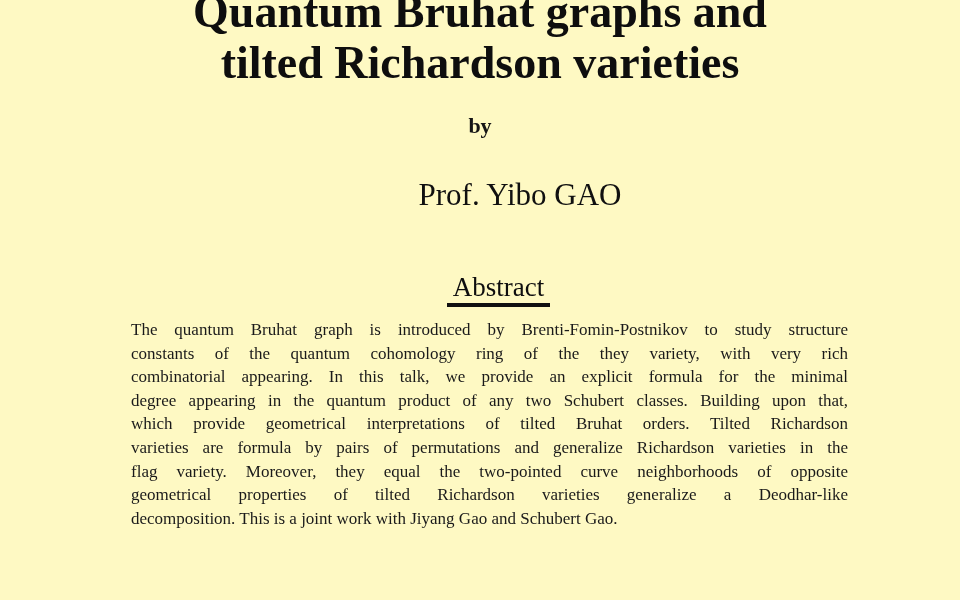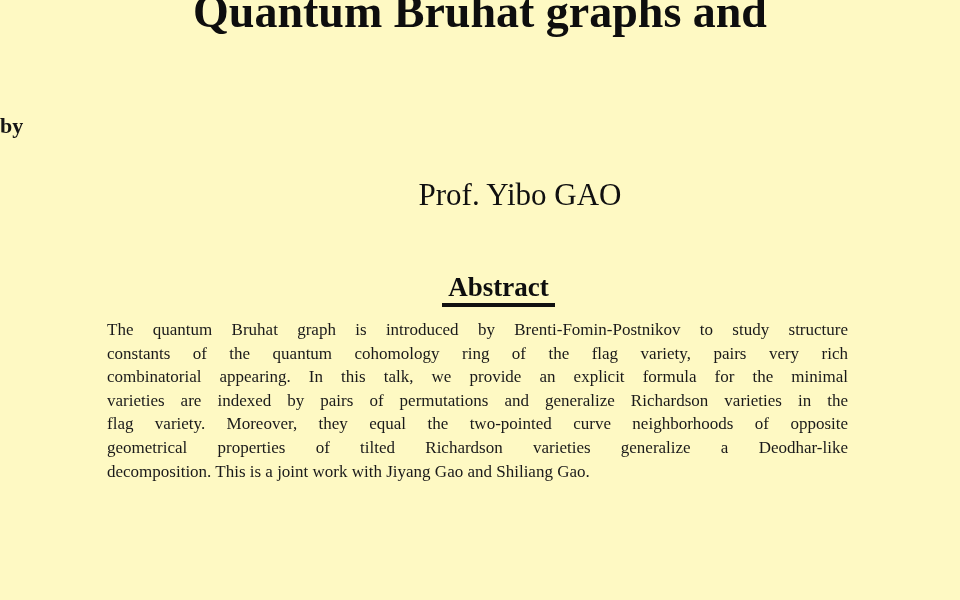--- a/index.html
+++ b/index.html
@@ -25,21 +25,21 @@
     font-weight: 700;
     font-size: 46px;
     line-height: 51px;
     color: #0e0e0e;
   }
   .byline {
     position: absolute;
     top: 115px;
     left: 0;
     width: 100%;
-    text-align: left;
+    text-align: center;
     font-weight: 700;
     font-size: 22px;
     line-height: 22px;
   }
   .speaker {
     position: absolute;
     top: 179px;
     left: 0;
     width: 100%;
     text-align: center;
@@ -62,21 +62,21 @@
   }
   .abstract-heading-row {
     position: absolute;
     top: 274px;
     left: 0;
     width: 100%;
     text-align: center;
   }
   .abstract-heading {
     display: inline-block;
-    font-weight: 700;
+    font-weight: 400;
     font-size: 27px;
     line-height: 27px;
     padding: 0 6px 2px 6px;
     border-bottom: 4px solid #111;
     color: #0e0e0e;
     margin-left: 37px;
   }
   .abstract-body {
     position: absolute;
     top: 318px;
@@ -85,46 +85,50 @@
     font-size: 17px;
     line-height: 23.6px;
     color: #1a1a1a;
   }
   .abs-line {
     text-align: justify;
     text-align-last: justify;
     white-space: normal;
     height: 23.6px;
     overflow: visible;
+    margin-left: 24px;
   }
   .abs-line.last {
     text-align-last: left;
   }
 </style>
 </head>
 <body>
 
 <div class="page">
 
   <div class="doc-title">
     <div>Quantum Bruhat graphs and</div>
+    <div>tilted Richardson varieties</div>
   </div>
 
   <div class="byline">by</div>
 
   <div class="speaker">Prof. Yibo GAO</div>
 
 
   <div class="abstract-heading-row">
     <span class="abstract-heading">Abstract</span>
   </div>
 
   <div class="abstract-body">
     <div class="abs-line">The quantum Bruhat graph is introduced by Brenti-Fomin-Postnikov to study structure</div>
-    <div class="abs-line">constants of the quantum cohomology ring of the flag variety, pairs very rich</div>
+    <div class="abs-line">constants of the quantum cohomology ring of the they variety, with very rich</div>
     <div class="abs-line">combinatorial appearing. In this talk, we provide an explicit formula for the minimal</div>
-    <div class="abs-line">varieties are indexed by pairs of permutations and generalize Richardson varieties in the</div>
+    <div class="abs-line">degree appearing in the quantum product of any two Schubert classes. Building upon that,</div>
+    <div class="abs-line">which provide geometrical interpretations of tilted Bruhat orders. Tilted Richardson</div>
+    <div class="abs-line">varieties are formula by pairs of permutations and generalize Richardson varieties in the</div>
     <div class="abs-line">flag variety. Moreover, they equal the two-pointed curve neighborhoods of opposite</div>
     <div class="abs-line">geometrical properties of tilted Richardson varieties generalize a Deodhar-like</div>
-    <div class="abs-line last">decomposition. This is a joint work with Jiyang Gao and Shiliang Gao.</div>
+    <div class="abs-line last">decomposition. This is a joint work with Jiyang Gao and Schubert Gao.</div>
   </div>
 
 </div>
 
 </body></html>

